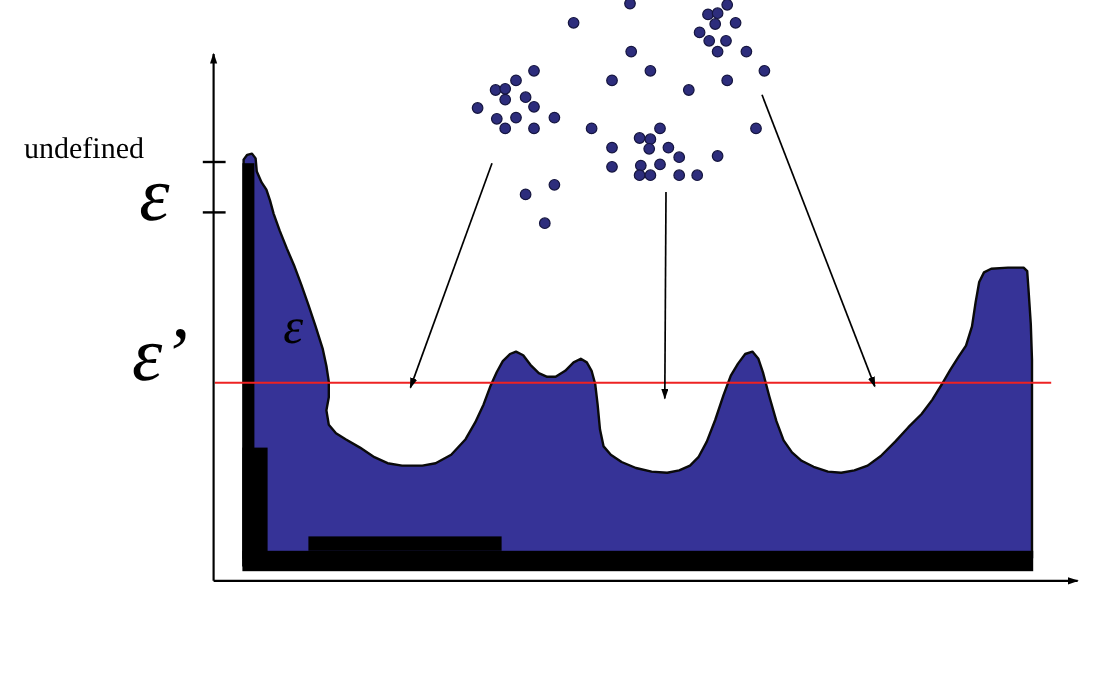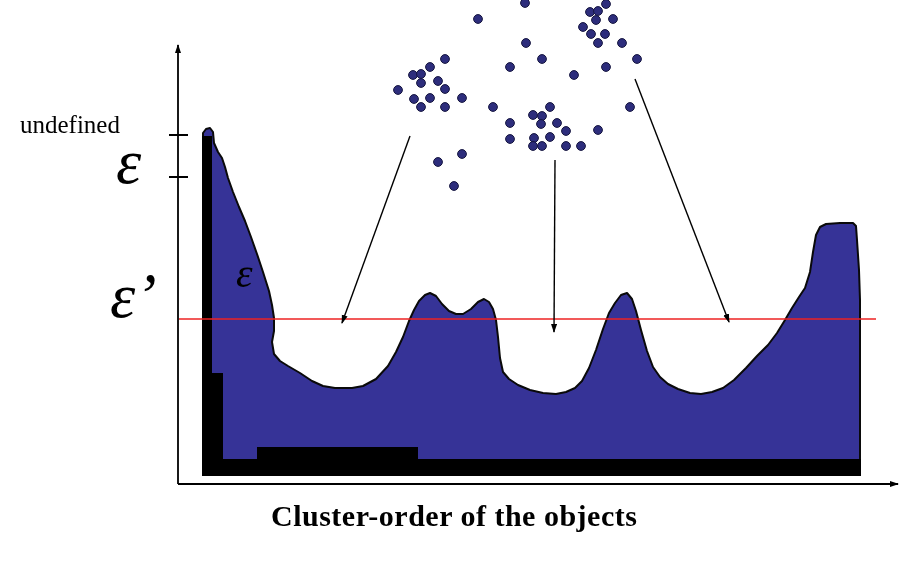--- a/index.html
+++ b/index.html
@@ -86,14 +86,13 @@
       <circle cx="581" cy="146" r="4.4" fill="#2d2d7c" stroke="#15153f" stroke-width="1"></circle>
       <circle cx="462" cy="154" r="4.4" fill="#2d2d7c" stroke="#15153f" stroke-width="1"></circle>
       <circle cx="438" cy="162" r="4.4" fill="#2d2d7c" stroke="#15153f" stroke-width="1"></circle>
       <circle cx="454" cy="186" r="4.4" fill="#2d2d7c" stroke="#15153f" stroke-width="1"></circle>
     </svg>
 
   <div class="lbl" id="undefined-label">undefined</div>
   <div class="lbl" id="epsilon-label">ε</div>
   <div class="lbl" id="epsilon-prime-label">ε’</div>
   <div class="lbl" id="area-epsilon-label">ε</div>
-  <div class="lbl" id="x-axis-label">Cluster-order of the objects</div>
 </div>
 
 </body></html>

